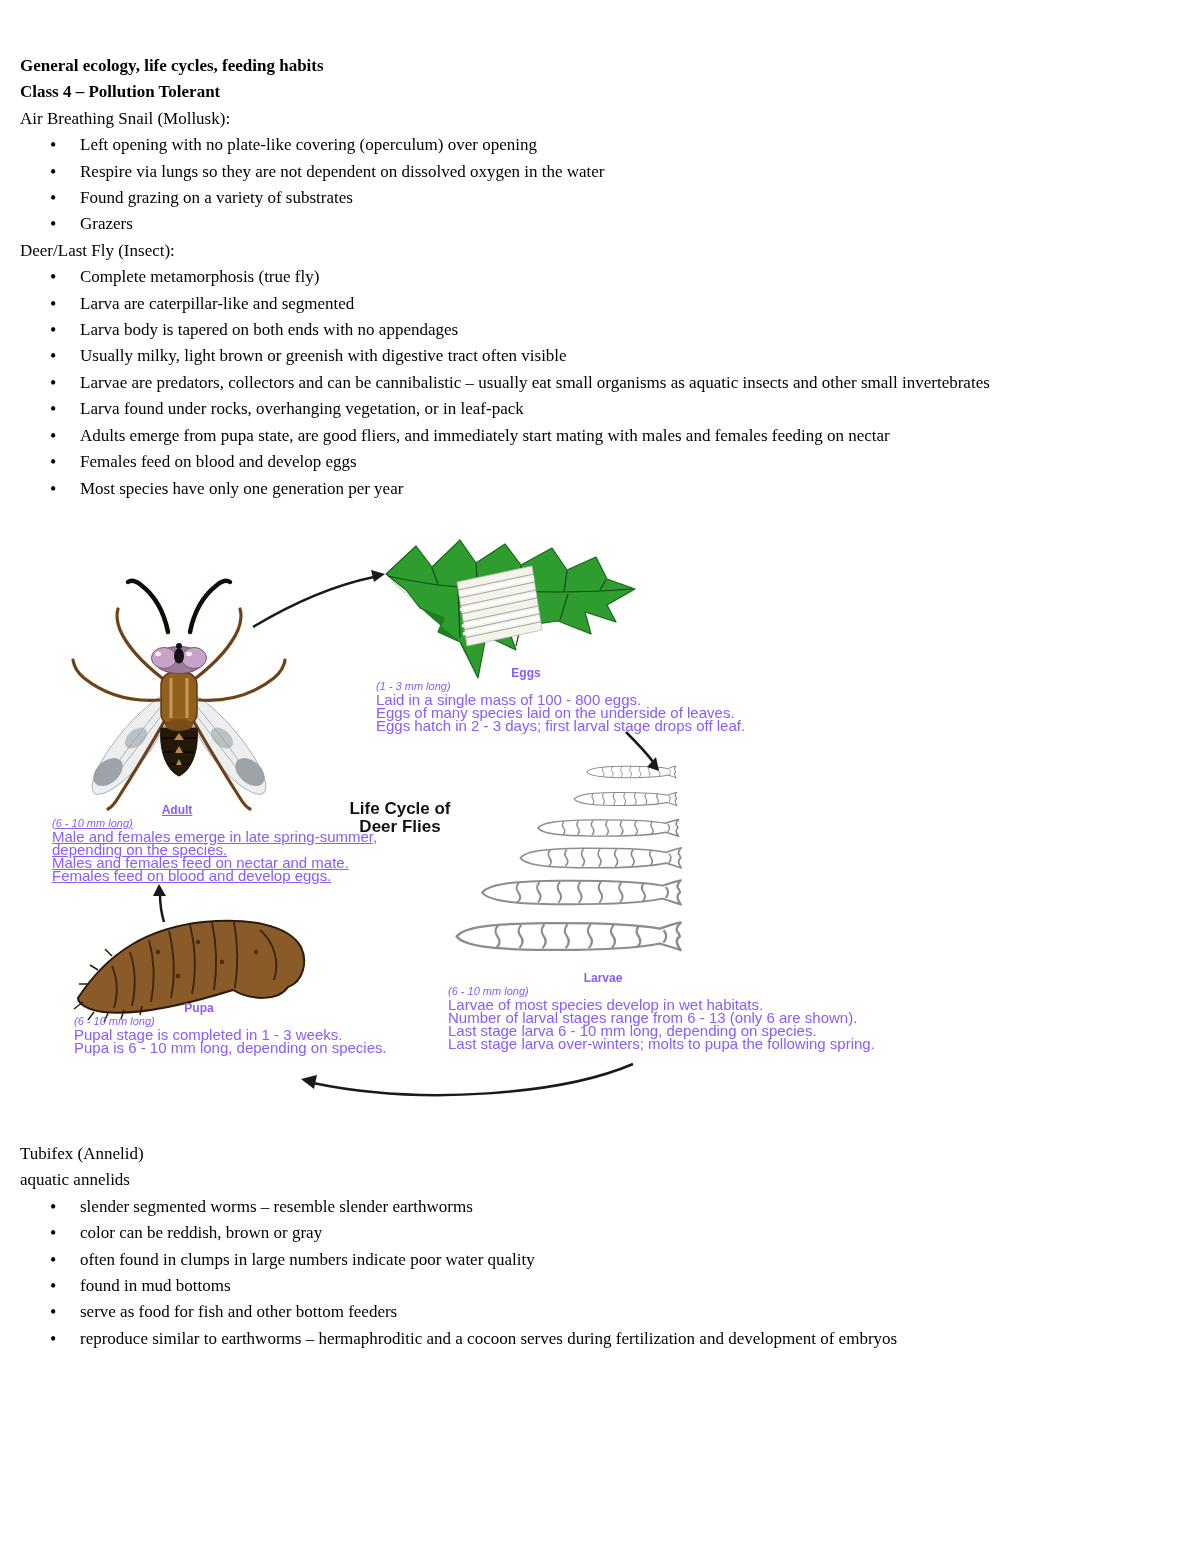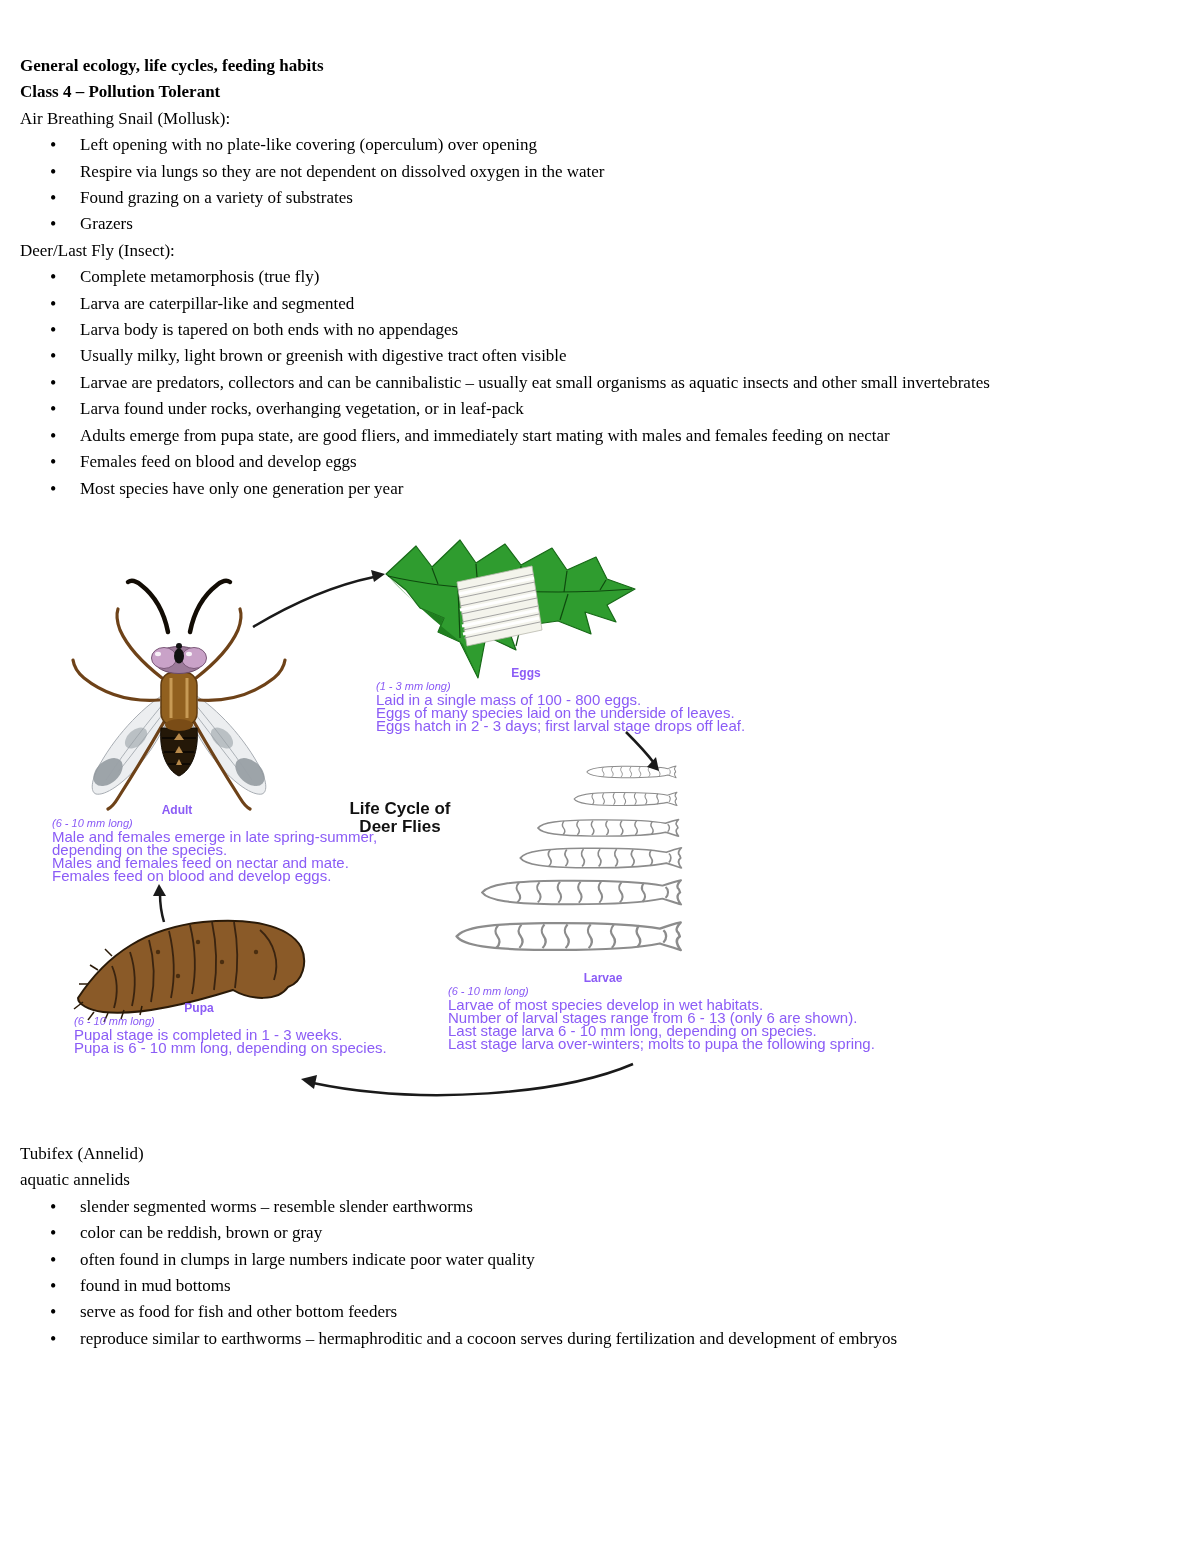--- a/index.html
+++ b/index.html
@@ -241,21 +241,21 @@
     </div>
 
     <div class="d-block" style="left:368px; top:134px; width:300px;">
       <div class="d-label">Eggs</div>
       <div class="d-size">(1 - 3 mm long)</div>
       <div class="d-line">Laid in a single mass of 100 - 800 eggs.</div>
       <div class="d-line">Eggs of many species laid on the underside of leaves.</div>
       <div class="d-line">Eggs hatch in 2 - 3 days; first larval stage drops off leaf.</div>
     </div>
 
-    <div class="d-block" style="left:44px; top:271px; width:250px;">
+    <div class="d-block" style="left:44px; top:271px; width:250px;text-decoration:underline;">
       <div class="d-label">Adult</div>
       <div class="d-size">(6 - 10 mm long)</div>
       <div class="d-line">Male and females emerge in late spring-summer,</div>
       <div class="d-line">depending on the species.</div>
       <div class="d-line">Males and females feed on nectar and mate.</div>
       <div class="d-line">Females feed on blood and develop eggs.</div>
     </div>
 
     <div class="d-block" style="left:400px; top:439px; width:310px;margin-left:40px;">
       <div class="d-label">Larvae</div>

